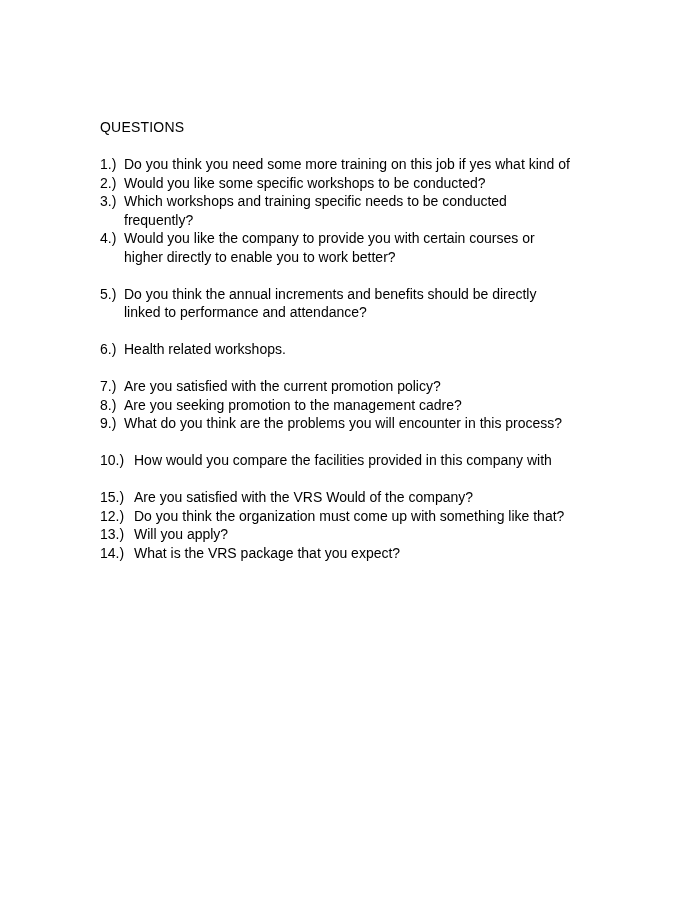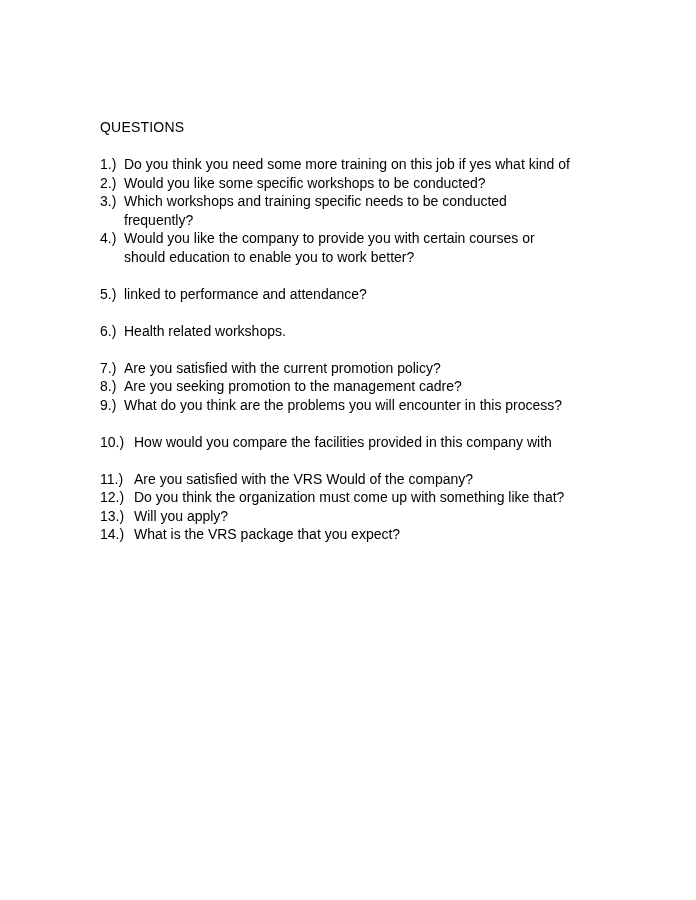--- a/index.html
+++ b/index.html
@@ -58,28 +58,29 @@
             <span class="num">3.)</span>
             <div class="lines">
               <div class="line">Which workshops and training specific needs to be conducted</div>
               <div class="line">frequently?</div>
             </div>
           </div>
           <div class="item">
             <span class="num">4.)</span>
             <div class="lines">
               <div class="line">Would you like the company to provide you with certain courses or</div>
-              <div class="line">should education to enable you to work better?</div>
+              <div class="line">higher directly to enable you to work better?</div>
             </div>
           </div>
         </div>
         <div class="group">
           <div class="item">
             <span class="num">5.)</span>
             <div class="lines">
+              <div class="line">Do you think the annual increments and benefits should be directly</div>
               <div class="line">linked to performance and attendance?</div>
             </div>
           </div>
         </div>
         <div class="group">
           <div class="item">
             <span class="num">6.)</span>
             <div class="lines">
               <div class="line">Health related workshops.</div>
             </div>
@@ -108,21 +109,21 @@
         <div class="group">
           <div class="item">
             <span class="num wide">10.)</span>
             <div class="lines">
               <div class="line">How would you compare the facilities provided in this company with</div>
             </div>
           </div>
         </div>
         <div class="group">
           <div class="item">
-            <span class="num wide">11.)</span>
+            <span class="num wide">15.)</span>
             <div class="lines">
               <div class="line">Are you satisfied with the VRS Would of the company?</div>
             </div>
           </div>
           <div class="item">
             <span class="num wide">12.)</span>
             <div class="lines">
               <div class="line">Do you think the organization must come up with something like that?</div>
             </div>
           </div>

